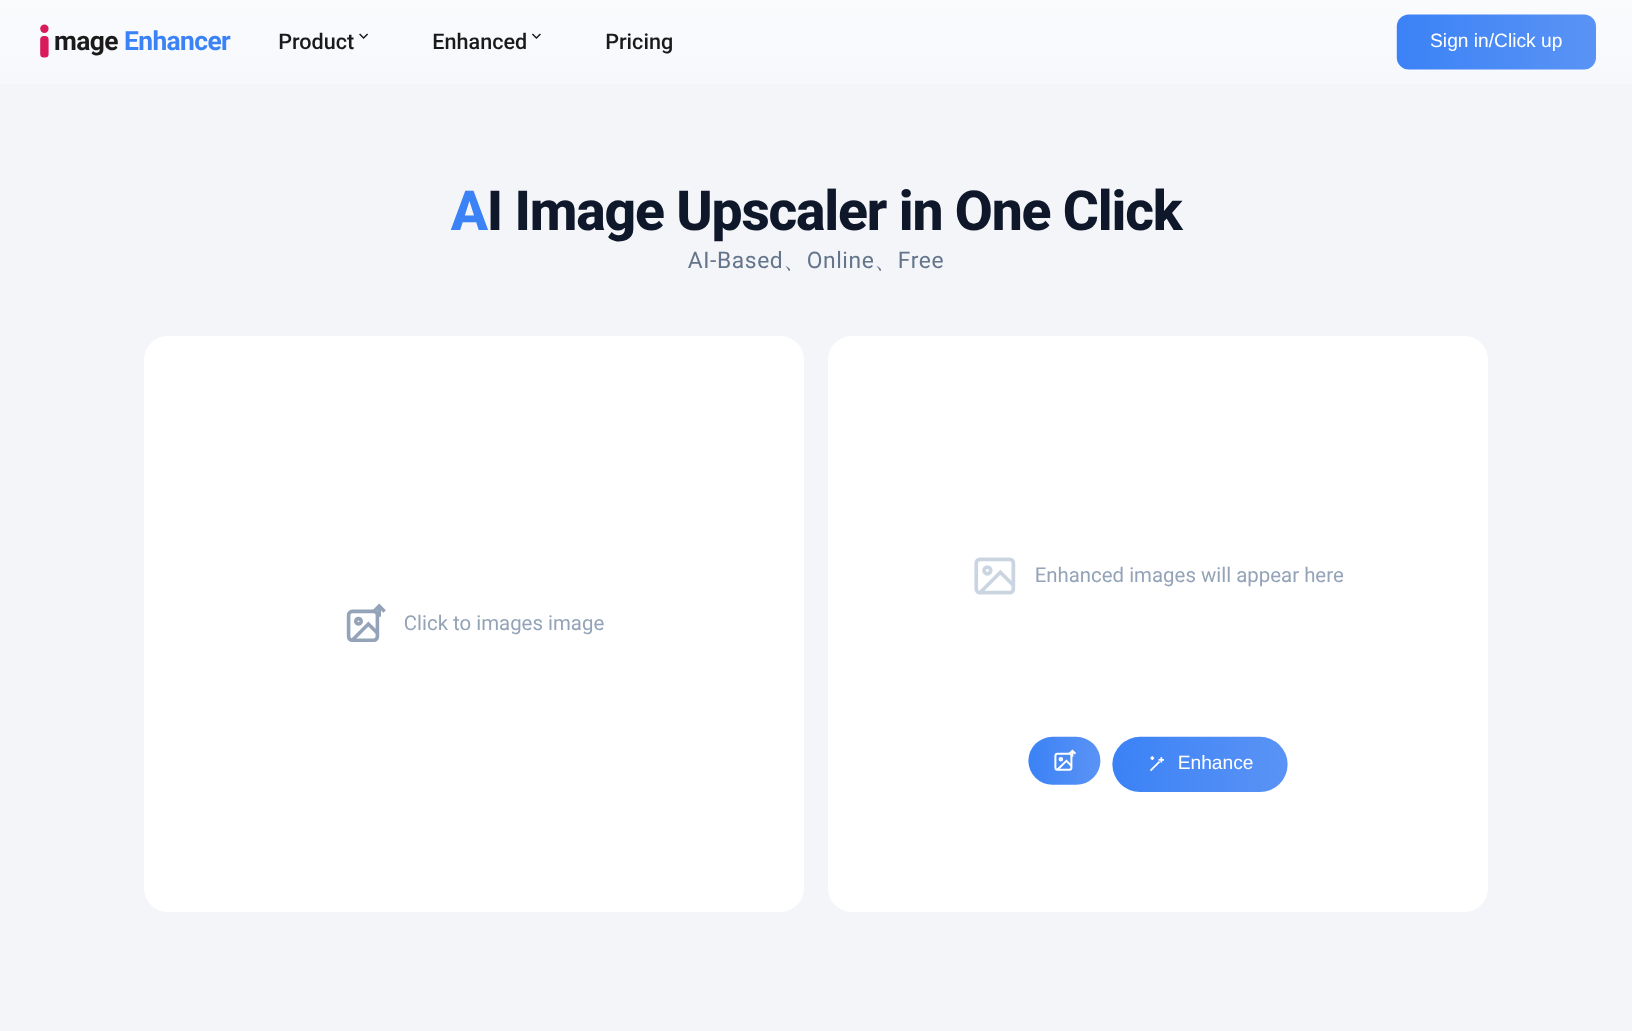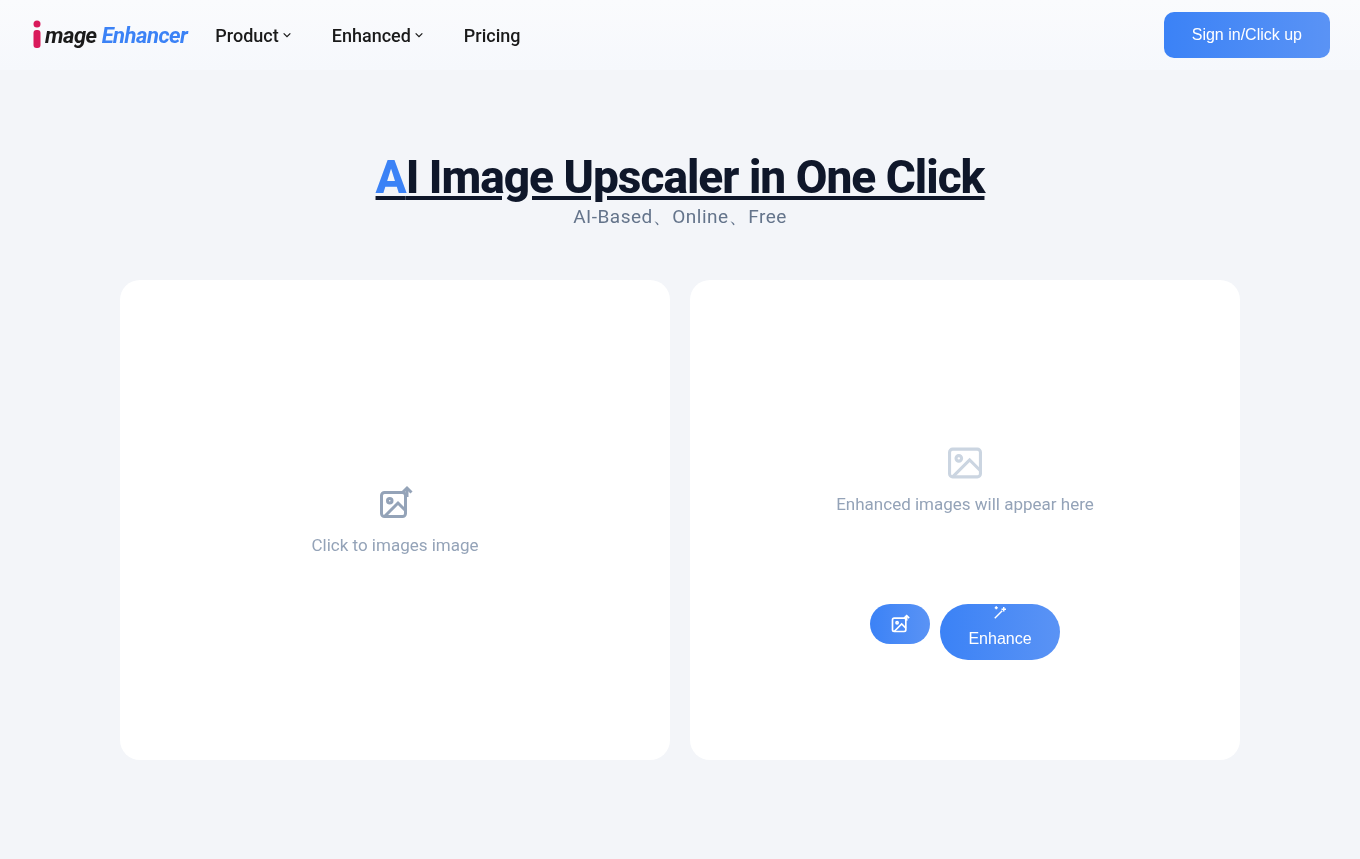--- a/index.html
+++ b/index.html
@@ -21,37 +21,37 @@
       display: flex;
       align-items: center;
       gap: 28px;
     }
     .logo {
       display: flex;
       align-items: center;
       font-size: 22px;
       font-weight: 700;
       letter-spacing: -0.5px;
-      font-style: italic;
     }
     .logo-image { color: #1a1a1a; }
     .logo-enhancer { color: #3b82f6; margin-left: 5px; text-align: right; }
     .nav {
       display: flex;
       align-items: center;
       gap: 40px;
     }
     .nav-item {
       display: flex;
-      align-items: center;
+      align-items: flex-start;
       gap: 3px;
       font-size: 18px;
       font-weight: 500;
       color: #1a1a1a;
       cursor: pointer;
+      margin-left: 12px;
     }
     .chevron-down {
       width: 10px;
       height: 10px;
       display: inline-flex;
     }
     .signin-btn {
       background: linear-gradient(to right, #3b82f6, #5a93f5);
       color: #fff;
       border: none;
@@ -63,21 +63,20 @@
     }
     .hero {
       text-align: center;
       padding: 80px 20px 40px;
     }
     .hero-title {
       font-size: 46px;
       font-weight: 800;
       letter-spacing: -1px;
       color: #0f172a;
-      text-decoration: underline;
     }
     .hero-title .accent { color: #3b82f6; }
     .hero-subtitle {
       font-size: 19px;
       color: #64748b;
       letter-spacing: 0.5px;
     }
     .panels {
       display: flex;
       justify-content: center;
@@ -91,21 +90,21 @@
       border-radius: 20px;
       height: 480px;
       position: relative;
       display: flex;
       flex-direction: column;
       align-items: center;
       justify-content: center;
     }
     .panel-placeholder {
       display: flex;
-      flex-direction: column;
+      flex-direction: row;
       align-items: center;
       gap: 14px;
       color: #94a3b8;
     }
     .panel-right .panel-placeholder {
       margin-top: -80px;
     }
     .placeholder-text {
       font-size: 17px;
       color: #94a3b8;
@@ -143,29 +142,28 @@
       align-items: center;
       justify-content: center;
       cursor: pointer;
     }
     .action-icon-btn svg { stroke: #fff; fill: none; stroke-width: 2; width: 20px; height: 20px; }
     .enhance-btn {
       background: linear-gradient(to right, #3b82f6, #5a93f5);
       border: none;
       border-radius: 999px;
       padding: 0 28px;
-      height: 56px;
+      height: 46px;
       display: flex;
       align-items: center;
       gap: 8px;
       color: #fff;
       font-size: 16px;
       font-weight: 500;
       cursor: pointer;
-      flex-direction: column;
     }
     .enhance-btn svg { stroke: #fff; fill: none; stroke-width: 2; width: 18px; height: 18px; }
     .section2 {
       text-align: center;
       padding: 30px 20px 0;
     }
   </style>
 </head>
 <body>
 

